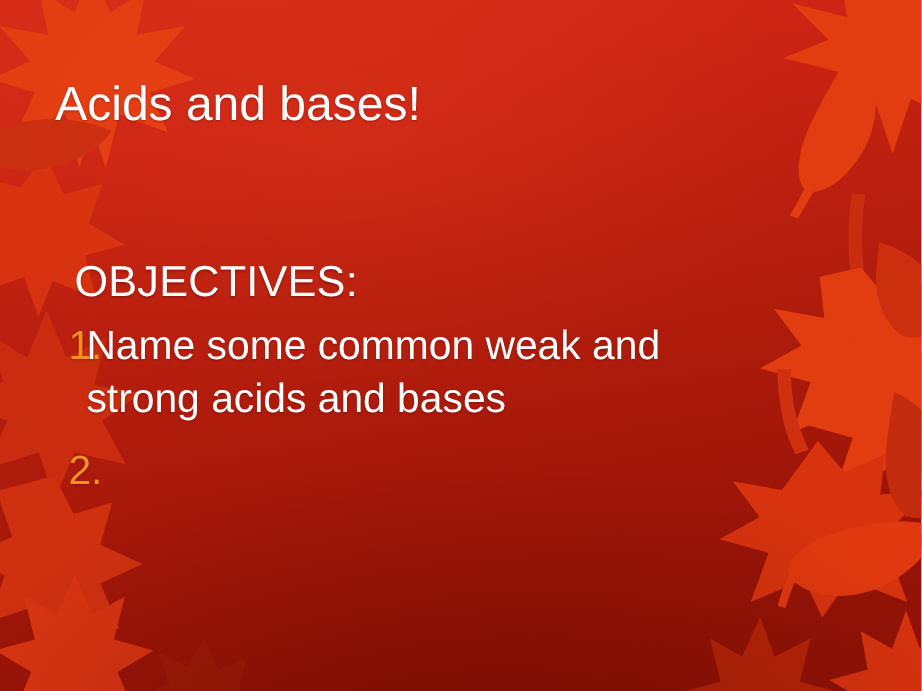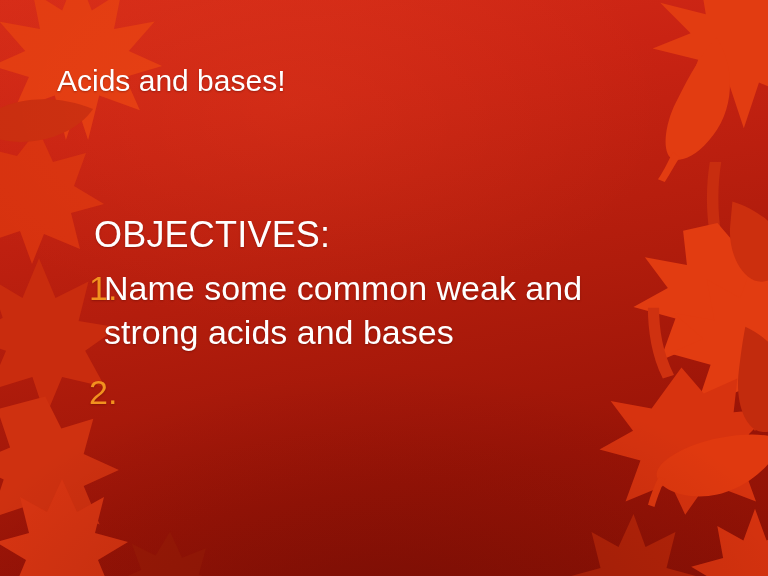--- a/index.html
+++ b/index.html
@@ -33,35 +33,34 @@
     inset: 0;
     background:
       radial-gradient(ellipse 70% 55% at 38% 18%, rgba(255,90,40,0.16) 0%, rgba(255,90,40,0) 70%),
       radial-gradient(ellipse 90% 70% at 50% 110%, rgba(70,5,0,0.30) 0%, rgba(70,5,0,0) 65%);
     pointer-events: none;
   }
 
   
   #title {
     position: absolute;
-    left: 57px;
+    left: 46px;
     top: 63px;
-    font-size: 30px;
+    font-size: 40px;
     line-height: 1.2;
     color: #ffffff;
     white-space: nowrap;
     text-shadow: 0 1px 2px rgba(60,0,0,0.35);
   }
 
   #body-block {
     position: absolute;
     left: 0;
     top: 214px;
     width: 628px;
-    padding-left: 32px;
   }
 
   #objectives-heading {
     margin-left: 62px;
     font-size: 36px;
     line-height: 1.15;
     color: #ffffff;
     letter-spacing: 0.2px;
     text-shadow: 0 1px 2px rgba(60,0,0,0.30);
   }

